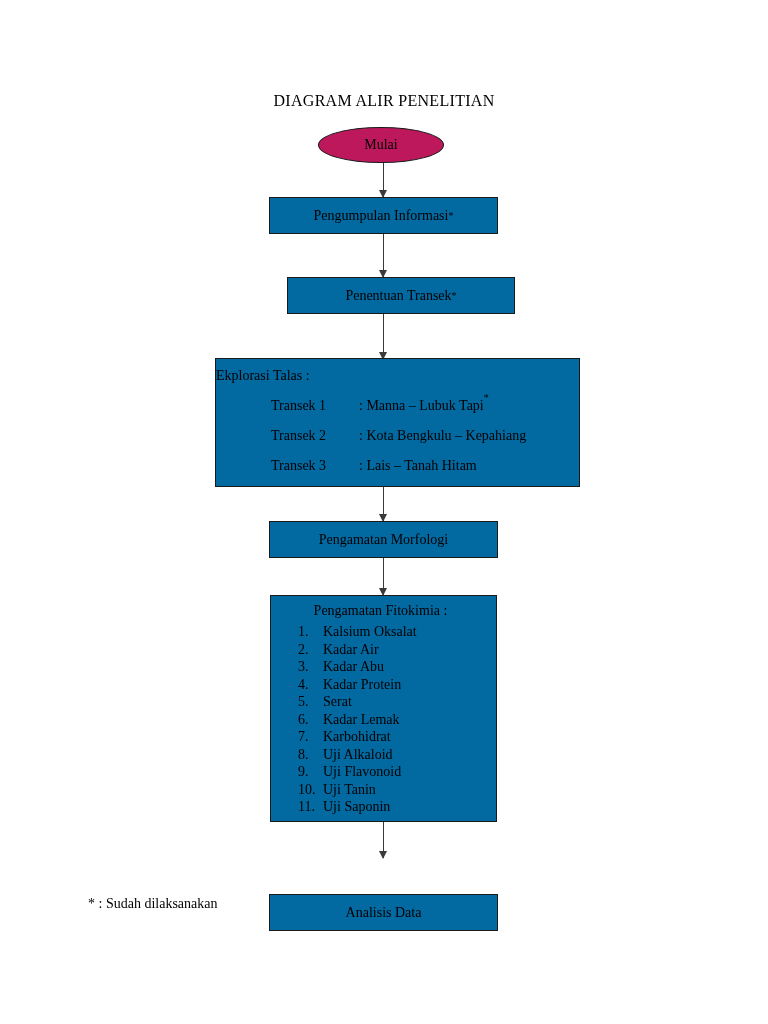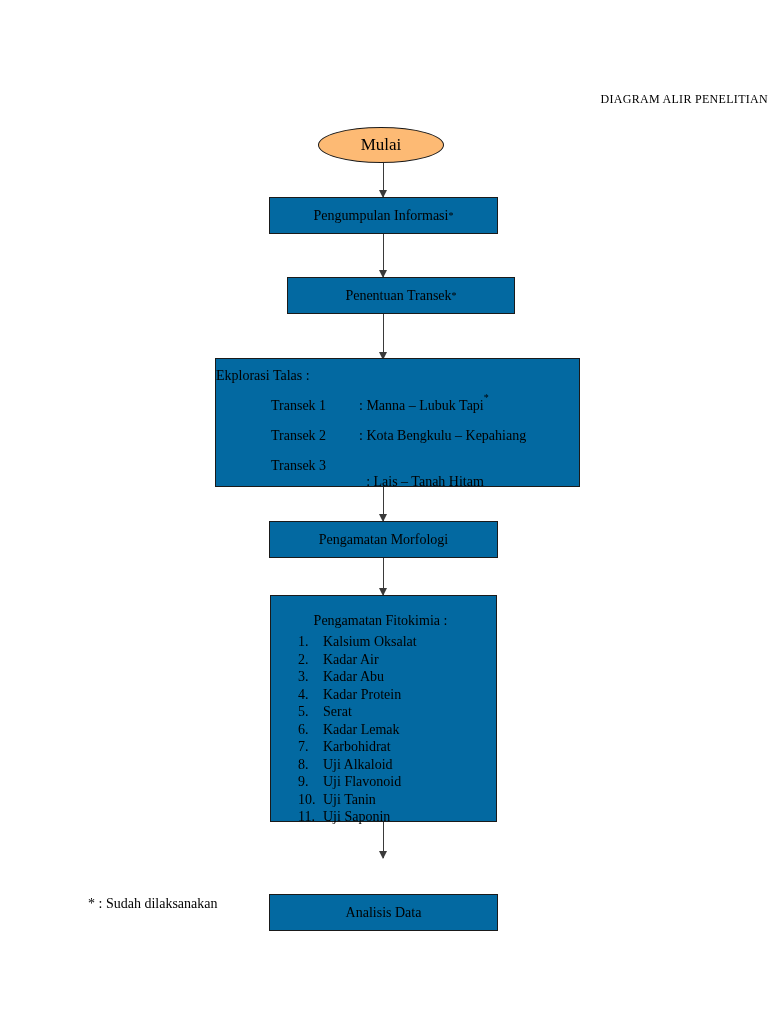--- a/index.html
+++ b/index.html
@@ -20,22 +20,22 @@
     position: absolute;
     inset: 0;
   }
 
   
   .title {
     position: absolute;
     left: 0;
     right: 0;
     top: 92px;
-    text-align: right;
-    font-size: 12px;
+    text-align: center;
+    font-size: 16px;
     letter-spacing: 0.3px;
     white-space: nowrap;
   }
 
   
   .node {
     position: absolute;
     box-sizing: border-box;
     border: 1.2px solid #1a1a1a;
     background: #0369a1;
@@ -47,25 +47,25 @@
     justify-content: center;
     text-align: center;
   }
 
   
   .oval {
     position: absolute;
     box-sizing: border-box;
     border: 1.2px solid #1a1a1a;
     border-radius: 50%;
-    background: #fdba74;
+    background: #be185d;
     display: flex;
     align-items: center;
     justify-content: center;
-    font-size: 17px;
+    font-size: 14px;
   }
 
   
   .arrow {
     position: absolute;
     width: 1.4px;
     background: #3a3a3a;
   }
   .arrow::after {
     content: "";
@@ -97,34 +97,33 @@
     margin-bottom: 14px;
   }
   .transek-row {
     display: flex;
     font-size: 14px;
     margin-bottom: 14px;
     padding-left: 55px;
   }
   .transek-row:last-child {
     margin-bottom: 0;
-    flex-direction: column;
   }
   .transek-label {
     width: 88px;
     flex: none;
   }
   .transek-value {
     white-space: nowrap;
     text-align: center;
   }
 
   
   .fito-box {
-    padding-top: 17px;
+    padding-top: 7px;
   }
   .fito-title {
     text-align: center;
     font-size: 14px;
     padding-right: 6px;
     margin-bottom: 4px;
   }
   .fito-list {
     margin: 0;
     padding: 0 0 0 27px;

